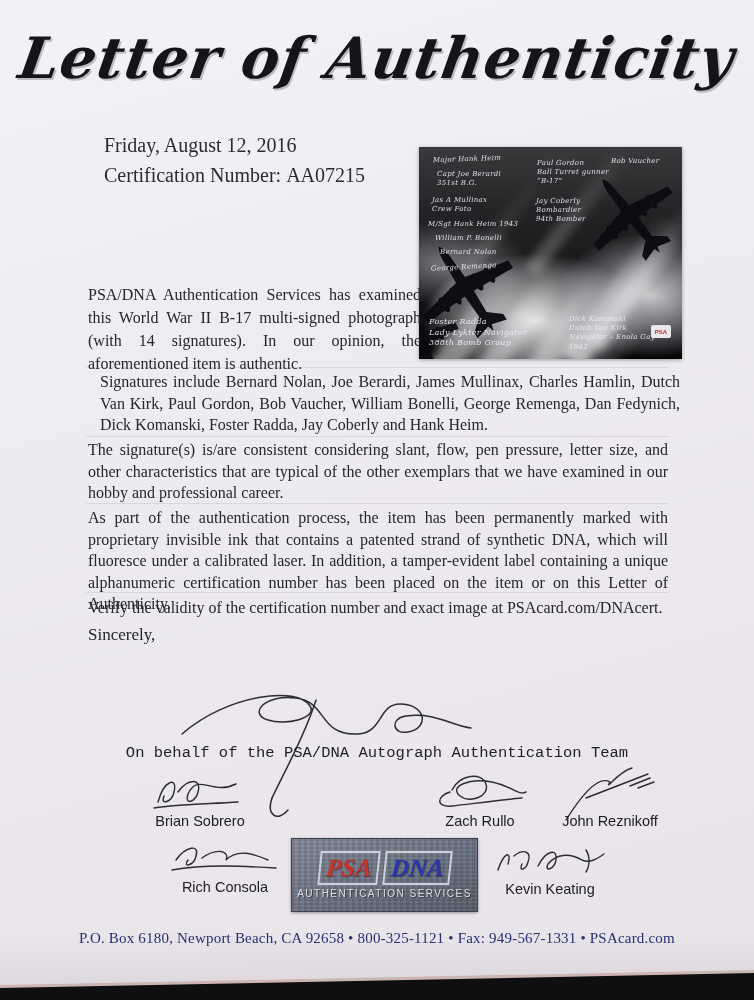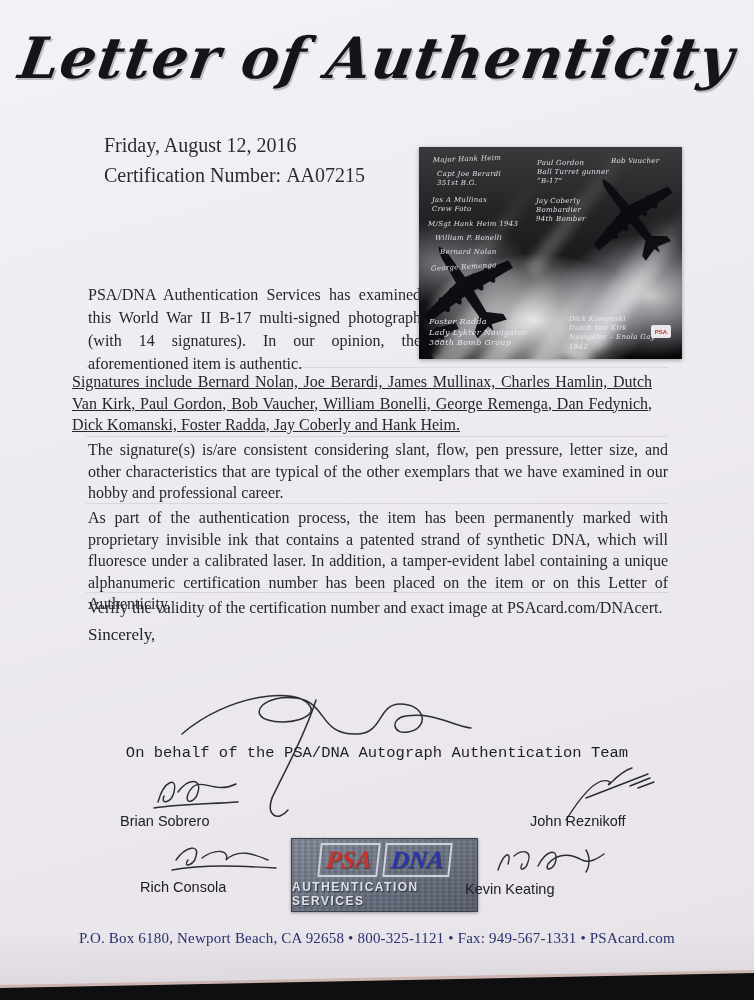--- a/index.html
+++ b/index.html
@@ -14,21 +14,21 @@
   .title{position:absolute;top:24px;left:0;width:100%;text-align:center;
         font-family:"DejaVu Serif",serif;font-style:italic;font-weight:bold;font-size:57px;
         color:#14141b;transform:skewX(-9deg);letter-spacing:1px;
         text-shadow:2px 2px 0 rgba(30,30,45,0.25);}
   .meta{position:absolute;left:104px;font-size:20px;color:#2b2b34;}
   .date{top:134px;}
   .cert{top:164px;}
   .body-text{position:absolute;font-size:16px;line-height:21.5px;color:#26262e;text-align:justify;}
   .salutation{position:absolute;left:88px;top:247px;font-size:17px;color:#26262e;}
   .p1{left:88px;top:283px;width:333px;line-height:23px;}
-  .p2{left:72px;top:371px;width:580px;text-decoration:underline;}
+  .p2{left:100px;top:371px;width:580px;}
   .p3{left:88px;top:439px;width:580px;}
   .p4{left:88px;top:507px;width:580px;}
   .p5{left:88px;top:597px;width:600px;text-align:left;}
   .closing{position:absolute;left:88px;top:625px;font-size:17px;}
   .sep{position:absolute;left:86px;width:582px;height:1px;background:rgba(110,110,130,0.16);}
   
   .photo{position:absolute;left:419px;top:147px;width:263px;height:212px;overflow:hidden;
         background:linear-gradient(180deg,#3a3a3c 0%,#242426 30%,#101012 78%,#070708 100%);
         box-shadow:0 1px 4px rgba(0,0,0,0.35);}
   .glow{position:absolute;inset:0;
@@ -42,38 +42,38 @@
   .psa-sticker{position:absolute;left:232px;top:178px;width:20px;height:13px;background:#e9e9ec;
         border-radius:2px;display:flex;align-items:center;justify-content:center;
         font-family:"Liberation Sans",sans-serif;font-weight:bold;font-size:6px;color:#c4322c;
         box-shadow:0 0 1px #555;}
   .psa-sticker span{color:#c4322c;}
   
   .sigsvg{position:absolute;overflow:visible;}
   .sigsvg path{fill:none;stroke:#2c2c32;stroke-width:1.5;stroke-linecap:round;}
   .onbehalf{position:absolute;left:0;top:744px;width:100%;text-align:center;
         font-family:Liberation Mono, monospace;font-size:15.5px;color:#1f1f26;}
-  .signer{position:absolute;text-align:left;}
+  .signer{position:absolute;text-align:center;}
   .signer .name{font-family:"Liberation Sans",sans-serif;font-size:14.5px;color:#202028;margin-top:1px;}
   .signer svg{display:block;margin:0 auto;overflow:visible;}
   .signer svg path{fill:none;stroke:#2c2c32;stroke-width:1.4;stroke-linecap:round;}
   
   .holo{position:absolute;left:291px;top:838px;width:185px;height:72px;
         background:repeating-linear-gradient(0deg,rgba(255,255,255,0.07) 0 2px,transparent 2px 4px),
                    repeating-linear-gradient(90deg,rgba(0,0,0,0.10) 0 3px,transparent 3px 6px),
                    linear-gradient(160deg,#818897 0%,#666d7d 60%,#565c6b 100%);
         border:1px solid #3b404d;box-shadow:0 1px 3px rgba(0,0,0,0.35);
         display:flex;flex-direction:column;align-items:center;justify-content:center;gap:3px;}
   .holo-row{display:flex;gap:5px;align-items:center;}
   .holo-box{border:2px solid #ccd1db;padding:0 5px;font-family:"Liberation Serif",serif;
         font-weight:bold;font-style:italic;font-size:25px;line-height:30px;transform:skewX(-6deg);
         text-shadow:1px 1px 1px rgba(0,0,0,0.4);}
   .holo-psa{color:#c8332c;} .holo-dna{color:#2b36ad;}
-  .holo-sub{font-family:"Liberation Sans",sans-serif;font-size:12px;letter-spacing:1.5px;
-        color:#dde1e9;text-shadow:1px 1px 1px rgba(0,0,0,0.55);font-weight:bold;}
+  .holo-sub{font-family:"Liberation Sans",sans-serif;font-size:10px;letter-spacing:1.5px;
+        color:#dde1e9;text-shadow:1px 1px 1px rgba(0,0,0,0.55);}
   .footer{position:absolute;left:0;top:930px;width:100%;text-align:center;font-size:15px;
         color:#26316e;letter-spacing:0.2px;}
 </style>
 </head>
 <body>
 
 <div class="page">
   <div class="paper-edge"></div>
   <div class="paper">
     <div class="paper-shade"></div>
@@ -159,20 +159,27 @@
     <div class="onbehalf">On behalf of the PSA/DNA Autograph Authentication Team</div>
 
     <div class="signer" style="left:120px;top:770px;width:160px;">
       <svg width="100" height="42" viewBox="0 0 100 42">
         <path d="M8 32 C 14 10, 28 6, 24 22 C 22 32, 10 36, 14 26"></path>
         <path d="M28 22 C 38 8, 52 8, 48 22 C 46 32, 34 36, 38 24 C 48 2, 62 26, 86 14"></path>
         <path d="M4 38 C 30 34, 60 34, 88 32"></path>
       </svg>
       <div class="name">Brian Sobrero</div>
     </div>
+    <div class="signer" style="left:400px;top:770px;width:160px;">
+      <svg width="100" height="42" viewBox="0 0 100 42">
+        <path d="M22 20 C 30 4, 52 2, 56 14 C 60 26, 40 34, 30 26 C 18 16, 40 8, 62 12 C 82 16, 88 26, 96 22"></path>
+        <path d="M20 22 C 6 26, 6 38, 22 36 C 40 34, 70 30, 92 28"></path>
+      </svg>
+      <div class="name">Zach Rullo</div>
+    </div>
     <div class="signer" style="left:530px;top:764px;width:160px;">
       <svg width="100" height="48" viewBox="0 0 100 48">
         <path d="M6 56 C 26 24, 40 12, 50 18 C 44 28, 58 8, 72 4"></path>
         <path d="M26 34 L 88 10"></path>
         <path d="M70 22 L 90 14"></path>
         <path d="M78 24 L 94 18"></path>
       </svg>
       <div class="name">John Reznikoff</div>
     </div>
 

